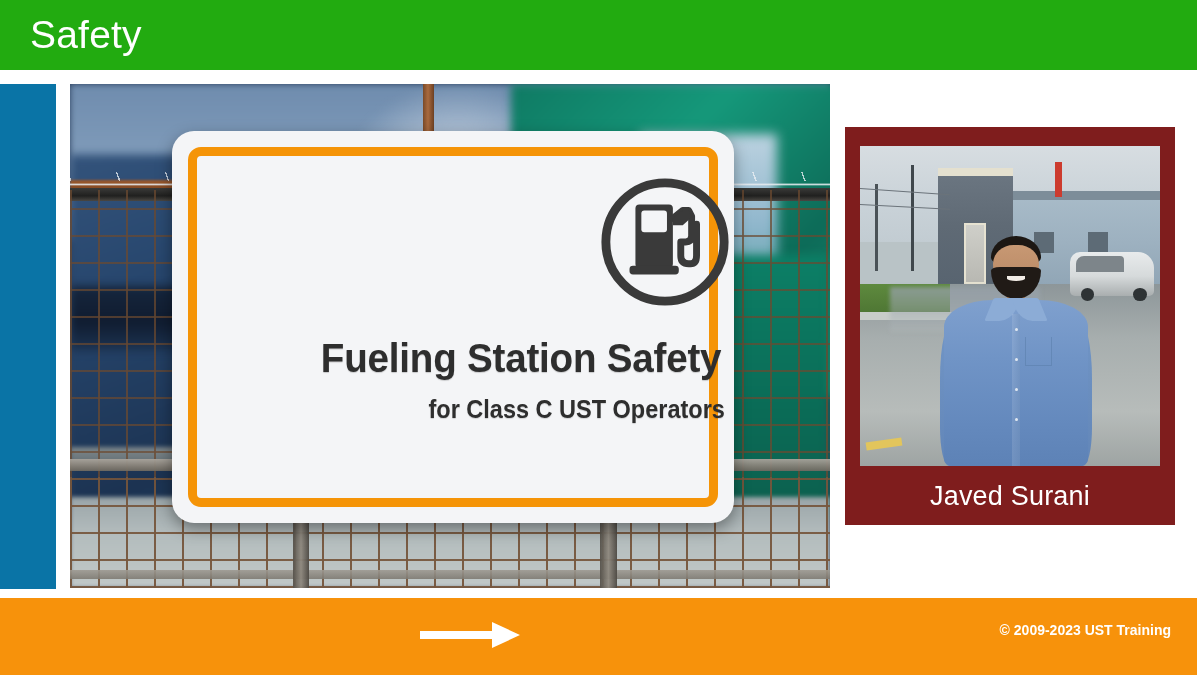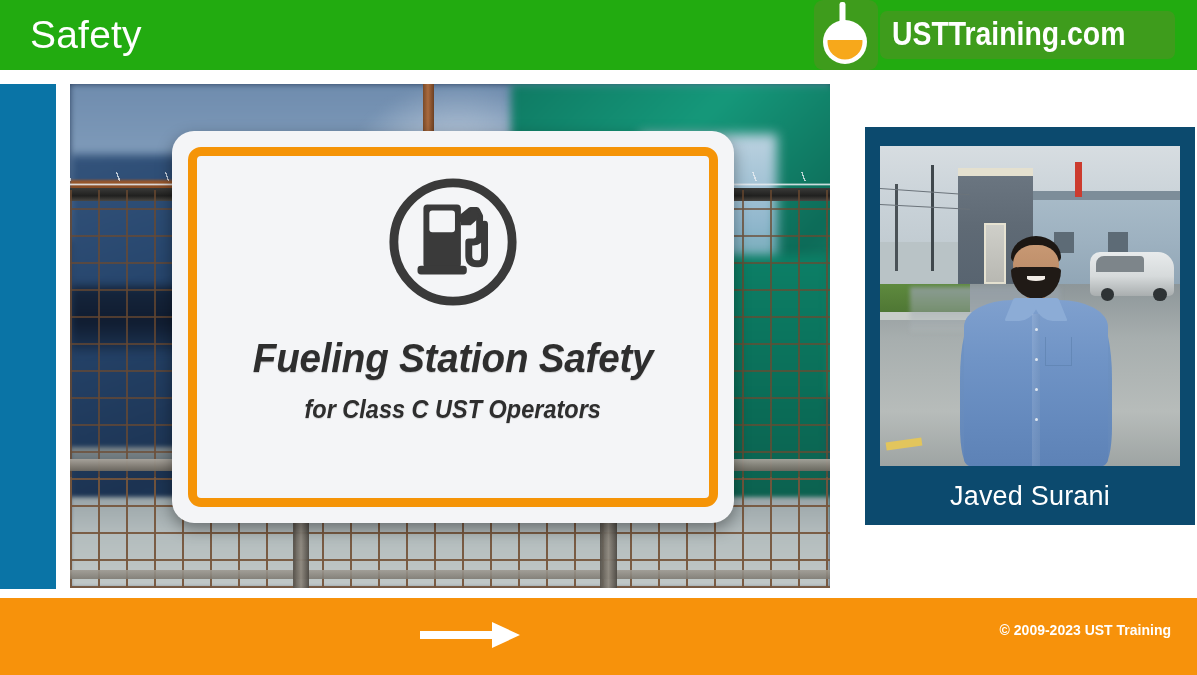--- a/index.html
+++ b/index.html
@@ -204,24 +204,23 @@
   }
   .sign-inner-border {
     position: absolute;
     left: 16px; top: 16px; right: 16px; bottom: 16px;
     border: 9px solid #f59407;
     border-radius: 13px;
   }
   .sign-content {
     position:absolute; left:0; top:0; right:0; bottom:0;
     display:flex; flex-direction:column;
-    align-items:center; justify-content:flex-start;
+    align-items:flex-end; justify-content:flex-start;
     padding-top: 42px;
     box-sizing:border-box;
-    font-style:italic;
   }
   .pump-icon { width: 138px; height: 138px; display:block; }
   .sign-title {
     margin-top: 24px;
     font-size: 41px;
     font-weight: bold;
     color: #2e2e2e;
     font-family: "Liberation Sans Narrow","Liberation Sans", sans-serif;
     transform: scaleX(0.94);
     letter-spacing: -0.2px;
@@ -238,22 +237,21 @@
     white-space: nowrap;
     text-shadow: 0 1px 1px rgba(0,0,0,.15);
   }
 
   
   .presenter {
     position: absolute;
     left: 845px; top: 127px;
     width: 330px;
     height: 398px;
-    background: #0c4a6e;
-    margin-left: 20px;
+    background: #7f1d1d;
   }
   .presenter-photo {
     position: absolute;
     left: 15px; top: 19px;
     width: 300px;
     height: 320px;
     overflow: hidden;
     background: #b9c3c6;
   }
   .pp-sky { position:absolute; left:0; top:0; width:100%; height:30%;
@@ -391,37 +389,20 @@
     font-weight: bold;
     white-space: nowrap;
   }
 </style>
 </head>
 <body>
 
 <div class="header">
   <div class="header-title">Safety</div>
 
-  <div class="logo">
-    <div class="logo-badge">
-      <svg class="flask-svg" width="64" height="70" viewBox="0 0 64 70" aria-hidden="true">
-        <rect x="25.5" y="2" width="6" height="22" rx="2.4" fill="#ffffff"></rect>
-        <circle cx="31" cy="42" r="22" fill="#ffffff"></circle>
-        <clipPath id="bulbclip">
-            <circle cx="31" cy="42" r="17.5"></circle>
-          </clipPath>
-        <g clip-path="url(#bulbclip)">
-          <rect x="10" y="40" width="44" height="30" fill="#f7a81b"></rect>
-        </g>
-      </svg>
-    </div>
-    <div class="logo-plate">
-      <span class="logo-text">USTTraining.com</span>
-    </div>
-  </div>
 </div>
 
 <div class="left-strip"></div>
 
 <div class="photo">
   <div class="ph-sky"></div>
   <div class="ph-sky2"></div>
   <div class="ph-blue-wall"></div>
   <div class="ph-tank-green"></div>
   <div class="ph-tank-green2"></div>

